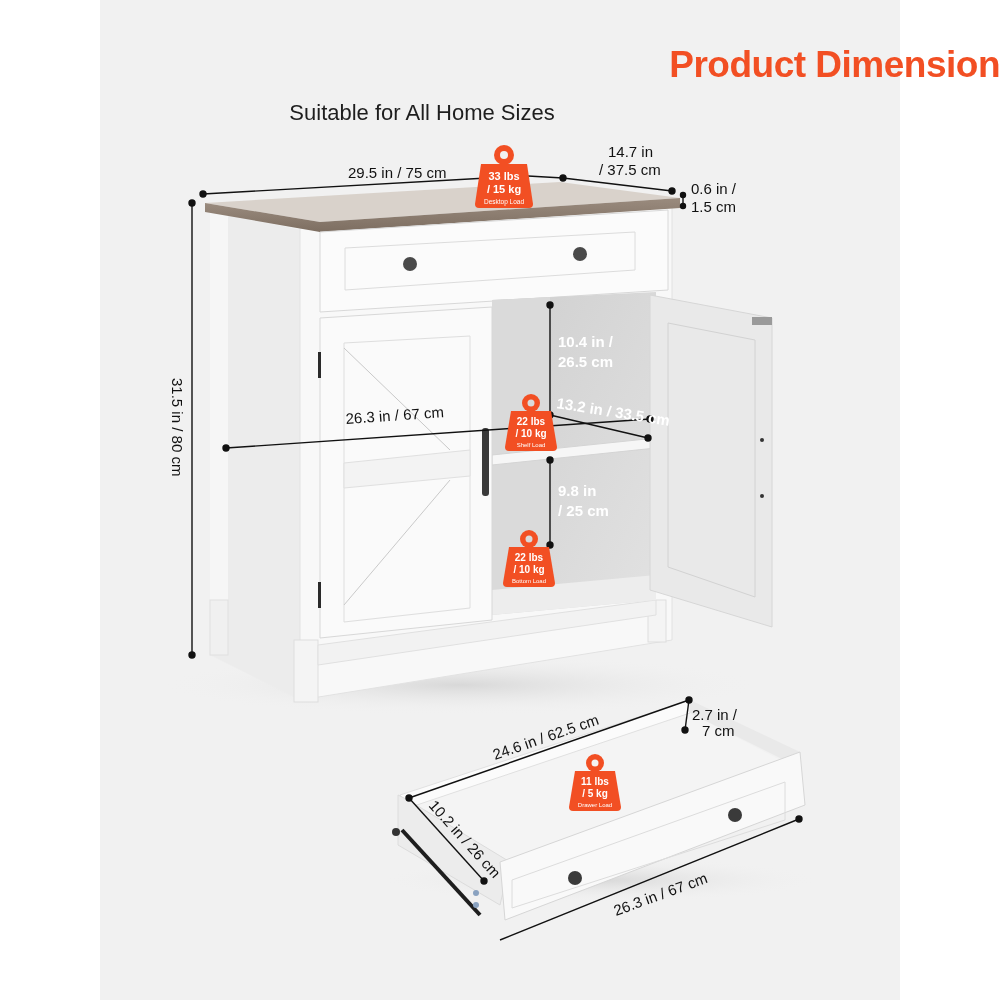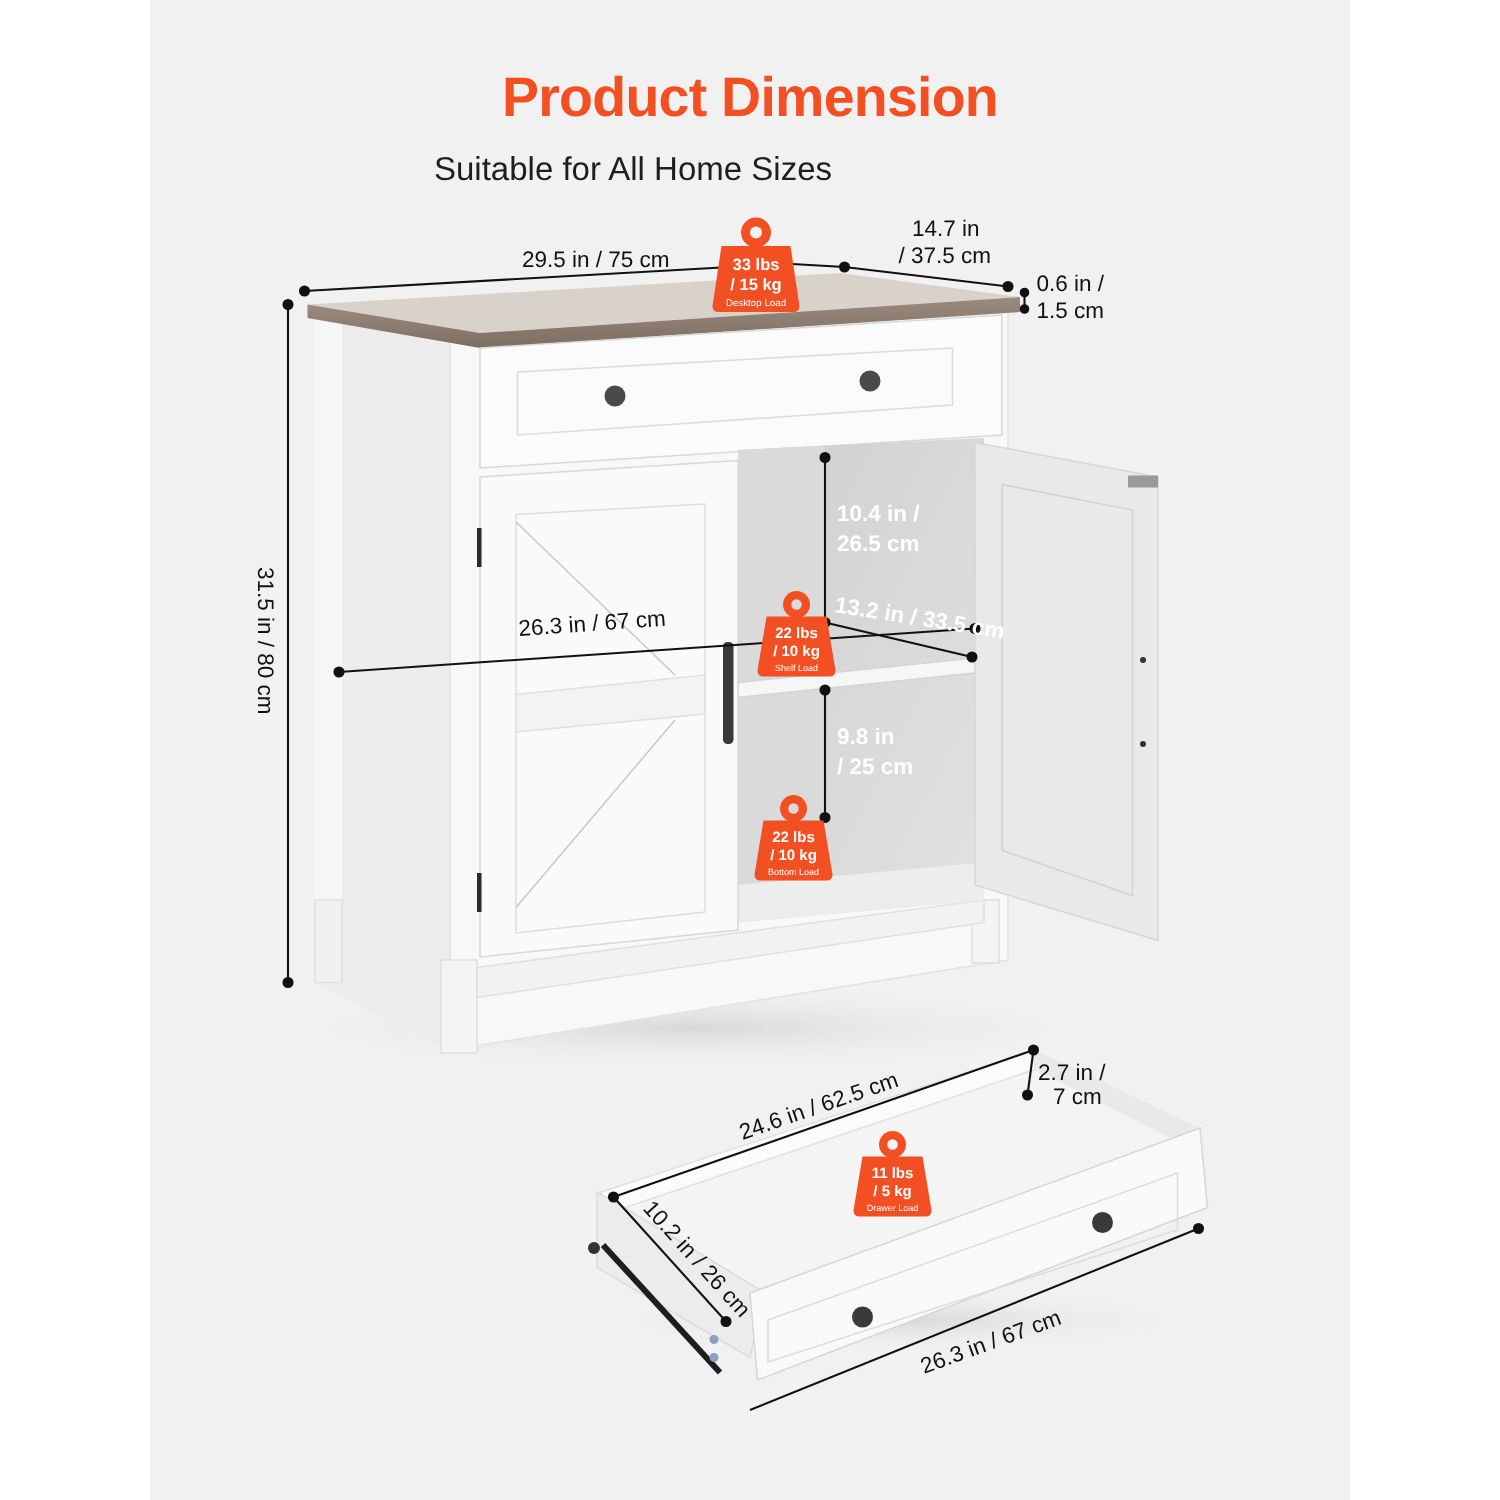--- a/index.html
+++ b/index.html
@@ -1,18 +1,18 @@
 <!DOCTYPE html>
 <html><head>
 <meta charset="utf-8">
 <style>
   html,body{margin:0;padding:0;background:#ffffff;}
   body{width:1000px;height:1000px;position:relative;overflow:hidden;font-family:"Liberation Sans","DejaVu Sans",sans-serif;}
   .panel{position:absolute;left:100px;top:0;width:800px;height:1000px;background:#f1f1f1;}
-  .title{position:absolute;left:0;width:1000px;top:44px;text-align:center;font-size:37px;font-weight:bold;color:#f24f23;letter-spacing:-0.5px;}
+  .title{position:absolute;left:0;width:1000px;top:44px;text-align:right;font-size:37px;font-weight:bold;color:#f24f23;letter-spacing:-0.5px;}
   .subtitle{position:absolute;left:0;width:844px;top:100px;text-align:center;font-size:22px;color:#1e1e1e;}
   svg{position:absolute;left:0;top:0;}
   .dim{font-family:"Liberation Sans","DejaVu Sans",sans-serif;font-size:15px;fill:#111;}
   .dimw{font-family:"Liberation Sans","DejaVu Sans",sans-serif;font-size:15px;fill:#ffffff;font-weight:bold;}
   .wt{font-family:"Liberation Sans","DejaVu Sans",sans-serif;fill:#fff;font-weight:bold;text-anchor:middle;}
   .wts{font-family:"Liberation Sans","DejaVu Sans",sans-serif;fill:#fff;text-anchor:middle;}
 </style>
 </head>
 <body>
 

